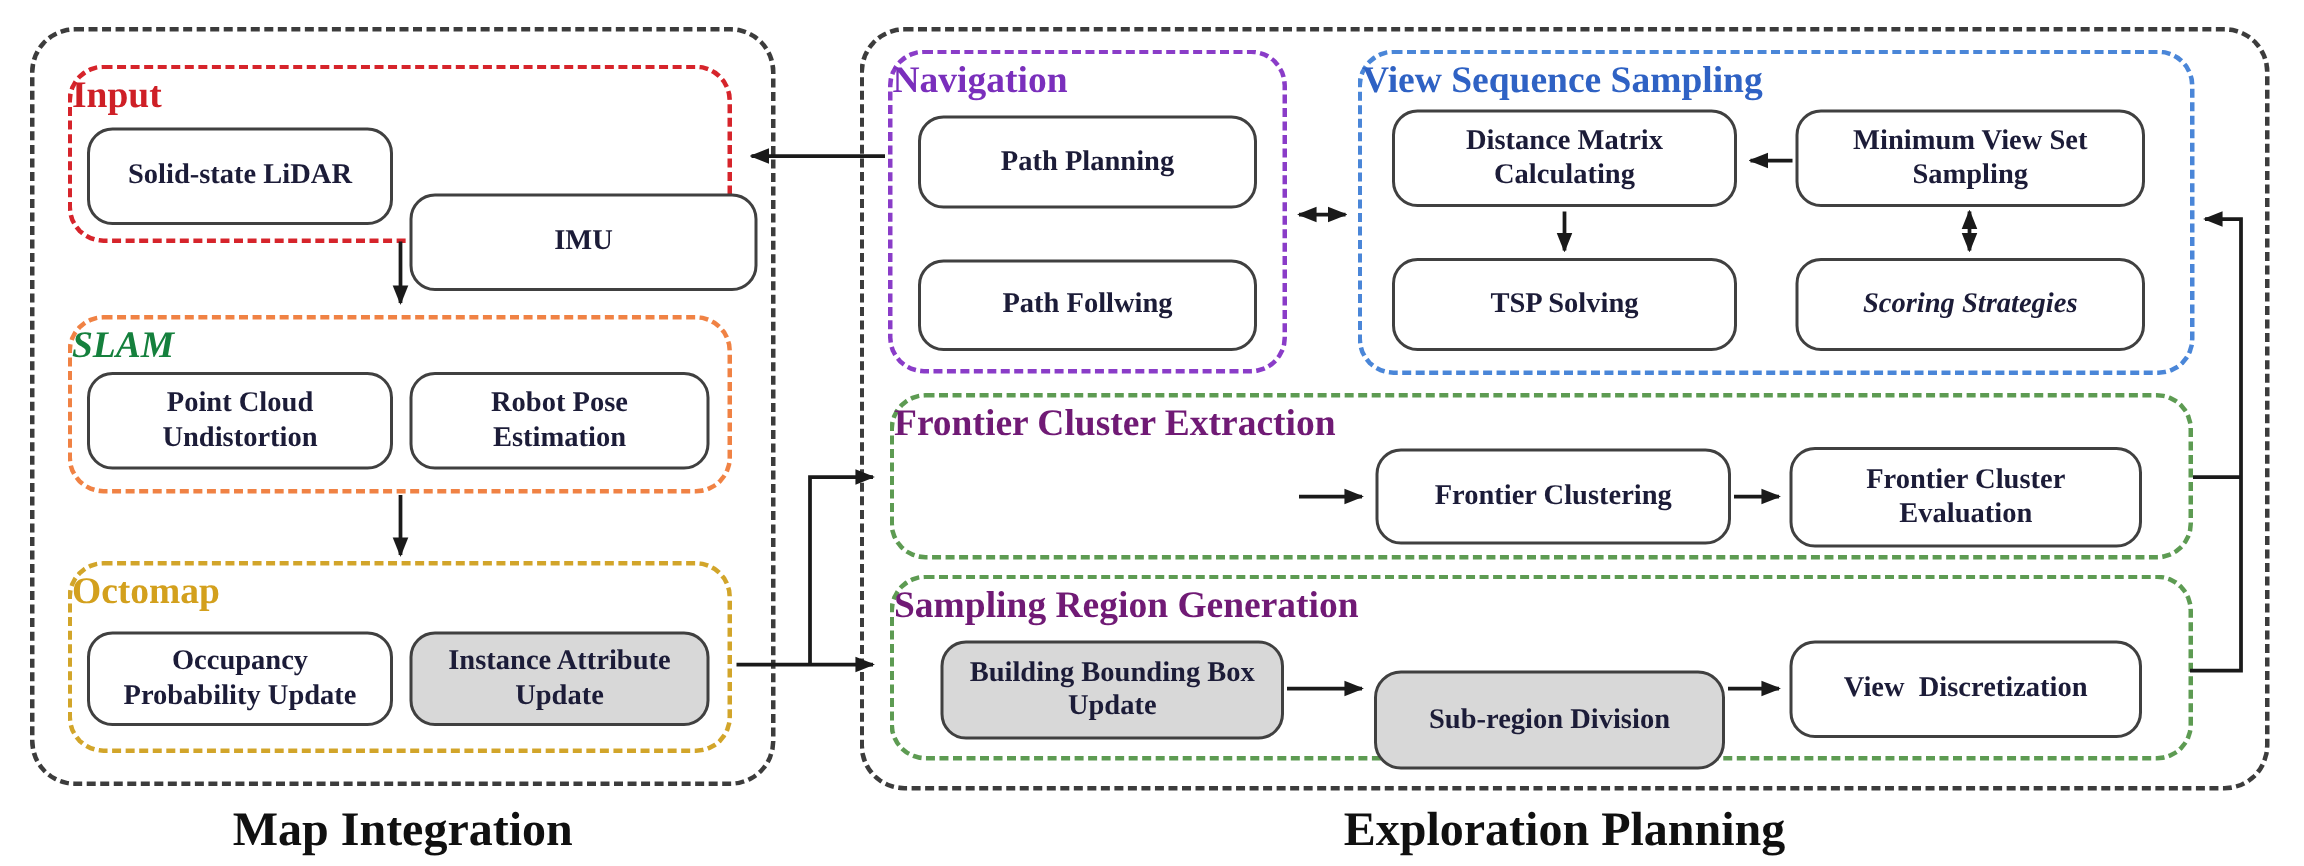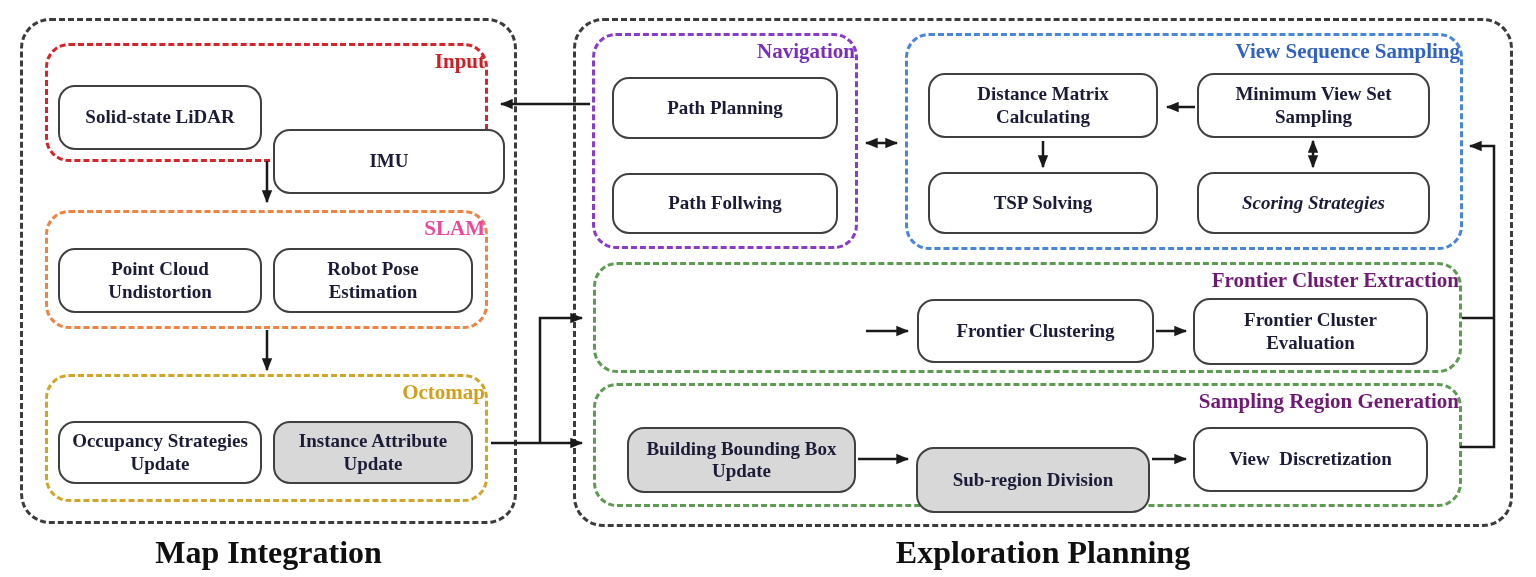--- a/index.html
+++ b/index.html
@@ -1,30 +1,30 @@
 <!DOCTYPE html>
 <html><head>
 <meta charset="utf-8">
 <style>
   html,body{margin:0;padding:0;background:#ffffff;}
   .canvas{position:relative;width:1536px;height:577px;background:#ffffff;overflow:hidden;
           font-family:"Liberation Serif","DejaVu Serif",serif;}
   .outer{position:absolute;border:3px dashed #3c3c3c;border-radius:30px;box-sizing:border-box;}
   .group{position:absolute;border:3px dashed;border-radius:24px;box-sizing:border-box;}
-  .group-title{position:absolute;top:4px;left:0;right:0;text-align:right;
-               font-weight:bold;font-size:21px;line-height:1.1;}
+  .group-title{position:absolute;top:4px;left:0;right:0;text-align:left;
+               font-weight:bold;font-size:25px;line-height:1.1;}
   .node{position:absolute;border:2px solid #404040;border-radius:17px;background:#ffffff;
         display:flex;align-items:center;justify-content:center;text-align:center;
         font-weight:bold;font-size:19px;color:#1c1c38;line-height:1.18;
         padding:2px 8px;box-sizing:border-box;white-space:pre-wrap;}
   .node.gray{background:#d8d8d8;}
   .section-label{position:absolute;text-align:center;font-weight:bold;font-size:32px;color:#101010;}
   
   .g-red{border-color:#d6242b;}    .t-red{color:#ce1f26;}
-  .g-orange{border-color:#f08244;} .t-orange{color:#ec4899;}
+  .g-orange{border-color:#f08244;} .t-orange{color:#15803d;font-style:italic;}
   .g-gold{border-color:#d2a52a;}   .t-gold{color:#d3a01d;}
   .g-purple{border-color:#8a3cc8;} .t-purple{color:#7a2fbc;}
   .g-blue{border-color:#4a86d8;}   .t-blue{color:#2f62c4;}
   .g-green{border-color:#5d9b52;}  .t-green{color:#701a75;}
   .arrows{position:absolute;left:0;top:0;pointer-events:none;}
 </style>
 </head>
 <body>
 
 <div class="canvas">
@@ -39,21 +39,21 @@
 
   <div class="group g-orange" style="left:45px;top:210px;width:443px;height:119px;">
     <span class="group-title t-orange">SLAM</span>
   </div>
   <div class="node" style="left:58px;top:248px;width:204px;height:65px;">Point Cloud Undistortion</div>
   <div class="node" style="left:273px;top:248px;width:200px;height:65px;">Robot Pose Estimation</div>
 
   <div class="group g-gold" style="left:45px;top:374px;width:443px;height:128px;">
     <span class="group-title t-gold">Octomap</span>
   </div>
-  <div class="node" style="left:58px;top:421px;width:204px;height:63px;">Occupancy Strategies Update</div>
+  <div class="node" style="left:58px;top:421px;width:204px;height:63px;">Occupancy Probability Update</div>
   <div class="node gray" style="left:273px;top:421px;width:200px;height:63px;">Instance Attribute Update</div>
 
   <div class="section-label" style="left:20px;top:534px;width:497px;">Map Integration</div>
 
   <div class="outer" style="left:573px;top:18px;width:940px;height:509px;"></div>
 
   <div class="group g-purple" style="left:592px;top:33px;width:266px;height:216px;">
     <span class="group-title t-purple">Navigation</span>
   </div>
   <div class="node" style="left:612px;top:173px;width:226px;height:61px;">Path Follwing</div>

